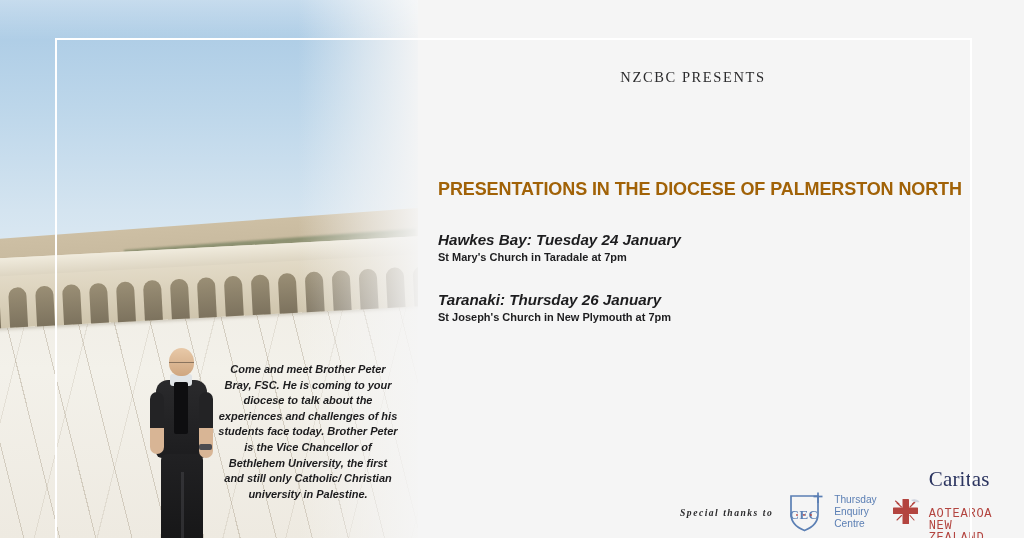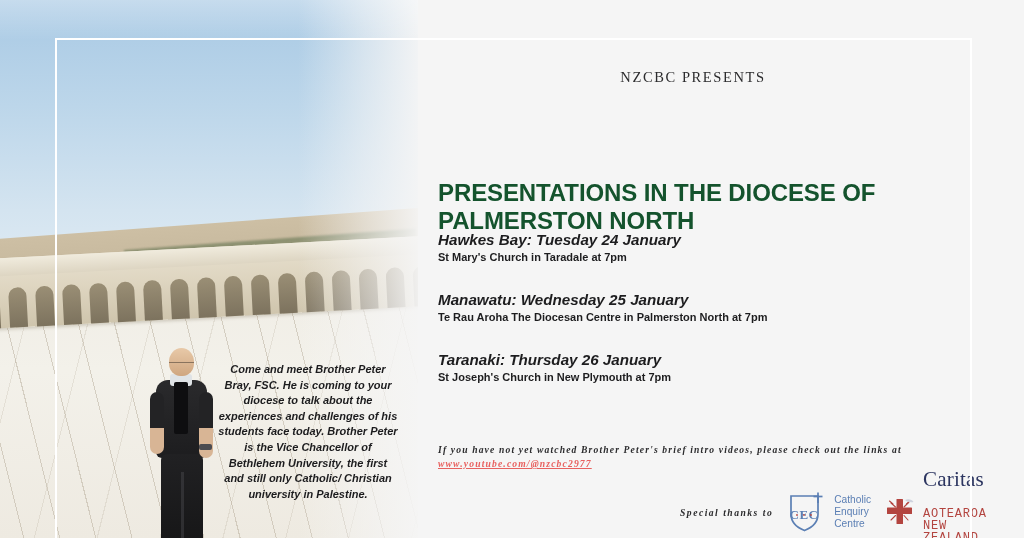--- a/index.html
+++ b/index.html
@@ -310,23 +310,23 @@
     font-size: 31px;
     letter-spacing: 0.8px;
     color: #17171a;
   }
   .subtitle {
     position: absolute;
     left: 20px; top: 167px;
     width: 570px;
     font-family: "Liberation Sans", sans-serif;
     font-weight: bold;
-    font-size: 24px;
+    font-size: 18px;
     letter-spacing: -0.1px;
-    color: #14532d;
+    color: #a16207;
   }
   .events {
     position: absolute;
     left: 20px;
     top: 219px;
     width: 570px;
   }
   .event { margin-bottom: 28px; }
   .event:last-child { margin-bottom: 0; }
   .event-when {
@@ -503,51 +503,43 @@
 
     <div class="kicker">NZCBC PRESENTS</div>
     <div class="subtitle">PRESENTATIONS IN THE DIOCESE OF PALMERSTON NORTH</div>
 
     <div class="events">
       <div class="event">
         <div class="event-when">Hawkes Bay: Tuesday 24 January</div>
         <div class="event-where">St Mary's Church in Taradale at 7pm</div>
       </div>
       <div class="event">
-        <div class="event-when">Manawatu: Wednesday 25 January</div>
-        <div class="event-where">Te Rau Aroha The Diocesan Centre in Palmerston North at 7pm</div>
-      </div>
-      <div class="event">
         <div class="event-when">Taranaki: Thursday 26 January</div>
         <div class="event-where">St Joseph's Church in New Plymouth at 7pm</div>
       </div>
     </div>
 
-    <div class="note">
-      <span>If you have not yet watched Brother Peter's brief intro videos, please check out the links at</span>
-      <a class="note-url" href="#">www.youtube.com/@nzcbc2977</a>
-    </div>
 
     <div class="thanks-row">
       <div class="thanks-label">Special thanks to</div>
 
       <div class="logo-cec">
         <div class="cec-mark">
           <svg class="cec-wrap" viewBox="0 0 42 42" xmlns="http://www.w3.org/2000/svg">
             <path d="M4 4 H31 V22 C31 31 24 36 17.5 38.5 C11 36 4 31 4 22 Z" fill="none" stroke="#5b7fb4" stroke-width="1.7"></path>
             <path d="M31 0.5 V11" stroke="#5b7fb4" stroke-width="1.7"></path>
             <path d="M26.5 4.5 H35.5" stroke="#5b7fb4" stroke-width="1.7"></path>
             <text x="17" y="27" text-anchor="middle" font-family="Liberation Serif, serif" font-size="13" font-weight="bold" fill="#5b7fb4" letter-spacing="0.5">CEC</text>
             <circle cx="10" cy="23" r="0.9" fill="#b3443f"></circle>
             <circle cx="17" cy="23" r="0.9" fill="#b3443f"></circle>
             <circle cx="24" cy="23" r="0.9" fill="#b3443f"></circle>
           </svg>
         </div>
         <div class="cec-text">
-          <div>Catholic</div>
+          <div>Thursday</div>
           <div>Enquiry</div>
           <div>Centre</div>
         </div>
       </div>
 
       <div class="logo-caritas">
         <svg class="caritas-mark" viewBox="0 0 30 30" xmlns="http://www.w3.org/2000/svg">
           <g fill="#b3443f">
             <rect x="11.5" y="2" width="6.5" height="25" rx="0.6"></rect>
             <rect x="2" y="10.5" width="25" height="6.5" rx="0.6"></rect>

